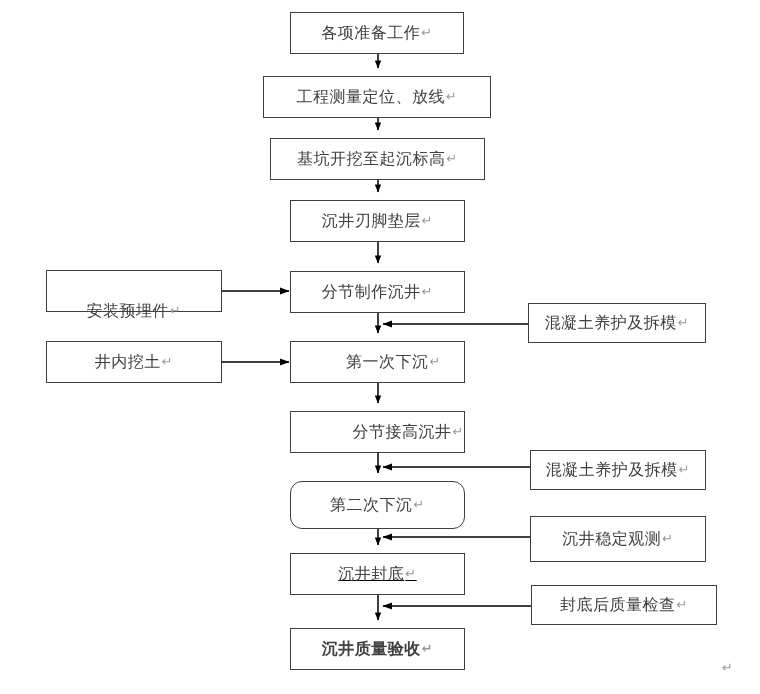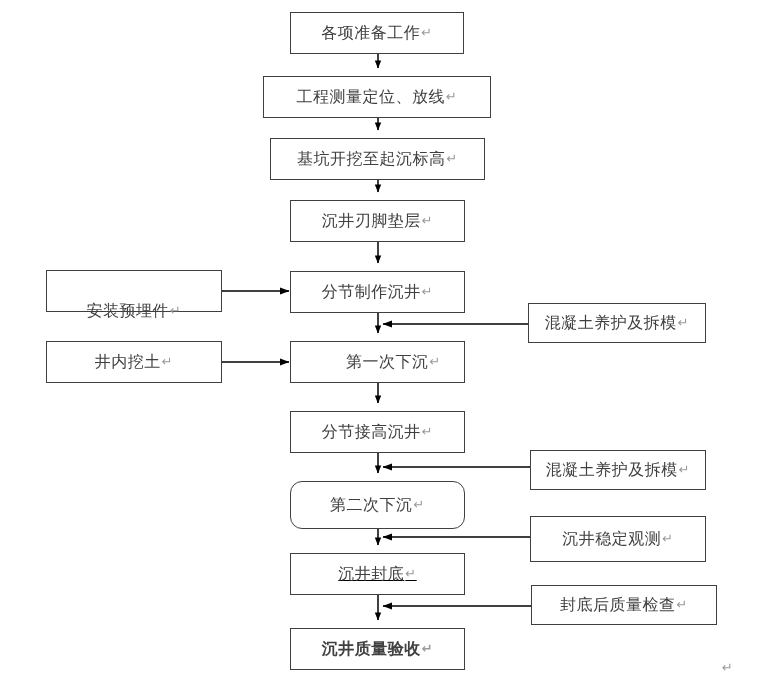--- a/index.html
+++ b/index.html
@@ -107,21 +107,21 @@
       </div>
       <div class="node-box" style="left: 290px; top: 200px; width: 175px; height: 42px; border-color: rgb(63, 63, 63); background: rgb(255, 255, 255);">
         <span class="node-label" style="color: rgb(64, 64, 64);">沉井刃脚垫层<span class="pilcrow" style="color: rgb(154, 154, 154);">↵</span></span>
       </div>
       <div class="node-box" style="left: 290px; top: 271px; width: 175px; height: 42px; border-color: rgb(63, 63, 63); background: rgb(255, 255, 255);">
         <span class="node-label" style="color: rgb(64, 64, 64);">分节制作沉井<span class="pilcrow" style="color: rgb(154, 154, 154);">↵</span></span>
       </div>
       <div class="node-box" style="left: 290px; top: 341px; width: 175px; height: 42px; border-color: rgb(63, 63, 63); background: rgb(255, 255, 255);">
         <span class="node-label" style="color: rgb(64, 64, 64); margin-left: 32px;">第一次下沉<span class="pilcrow" style="color: rgb(154, 154, 154);">↵</span></span>
       </div>
-      <div class="node-box" style="left: 290px; top: 411px; width: 175px; height: 42px; border-color: rgb(63, 63, 63); background: rgb(255, 255, 255);">
+      <div class="node-box" style="left: 290px; top: 411px; width: 175px; height: 42px; border-color: rgb(63, 63, 63); background: rgb(255, 255, 255); justify-content: flex-end;">
         <span class="node-label" style="color: rgb(64, 64, 64);">分节接高沉井<span class="pilcrow" style="color: rgb(154, 154, 154);">↵</span></span>
       </div>
       <div class="node-box" style="left: 290px; top: 481px; width: 175px; height: 48px; border-color: rgb(63, 63, 63); background: rgb(255, 255, 255); border-radius: 12px;">
         <span class="node-label" style="color: rgb(64, 64, 64);">第二次下沉<span class="pilcrow" style="color: rgb(154, 154, 154);">↵</span></span>
       </div>
       <div class="node-box" style="left: 290px; top: 553px; width: 175px; height: 42px; border-color: rgb(63, 63, 63); background: rgb(255, 255, 255); text-decoration: underline;">
         <span class="node-label" style="color: rgb(64, 64, 64);">沉井封底<span class="pilcrow" style="color: rgb(154, 154, 154);">↵</span></span>
       </div>
       <div class="node-box" style="left: 290px; top: 628px; width: 175px; height: 42px; border-color: rgb(63, 63, 63); background: rgb(255, 255, 255);">
         <span class="node-label" style="color: rgb(64, 64, 64); font-weight: bold;">沉井质量验收<span class="pilcrow" style="color: rgb(154, 154, 154);">↵</span></span>

